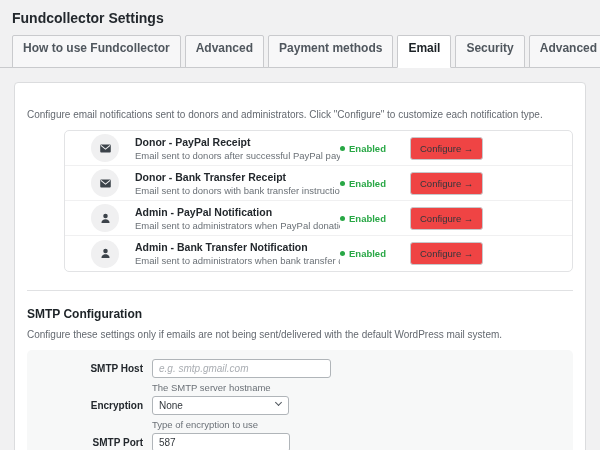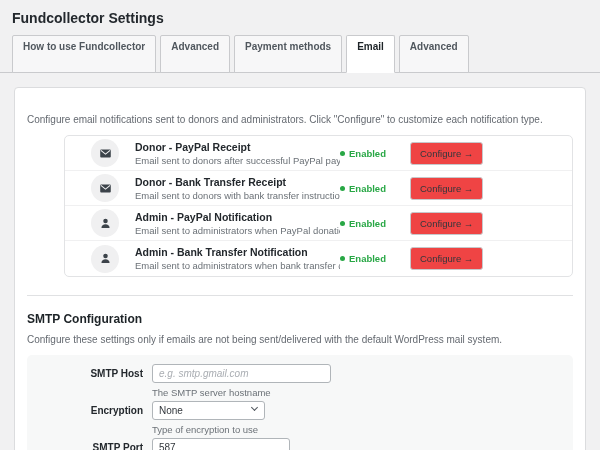--- a/index.html
+++ b/index.html
@@ -11,21 +11,21 @@
     color:#1d2327;
   }
   
   .page-header { padding:10px 12px 7px; }
   .page-title { margin:0; font-size:14px; font-weight:bold; color:#23282d; }
 
   
   .tabbar { display:flex; gap:4px; padding:2px 12px 0; border-bottom:1px solid #c9cacd; }
   .tab {
     background:#f7f7f8; border:1px solid #c9cacd; margin-bottom:-1px;
-    padding:5px 10px 20px; font-size:10px; font-weight:bold; color:#50575e;
+    padding:5px 10px 12px; font-size:12px; font-weight:bold; color:#50575e;
     border-radius:2px 2px 0 0; cursor:pointer; white-space:nowrap;
   }
   .tab.active { background:#fff; color:#1d2327; border-bottom-color:#fff; }
 
   
   .card {
     margin:14px 14px 0; background:#fff; border:1px solid #dbdcde;
     border-radius:4px; padding:18px 12px; height:540px;
   }
   .section-heading { margin:0; font-size:12px; font-weight:bold; color:#1d2327; }
@@ -63,21 +63,21 @@
   .text-input {
     height:19px; border:1px solid #b0b5b9; border-radius:3px; background:#fff;
     padding:0 6px; font-size:10px; font-family:inherit; color:#32373c;
   }
   .text-input::placeholder { font-style:italic; color:#a9adb2; }
   .w-host { width:179px; }
   .w-port { width:138px; }
   .fhelp { font-size:9.5px; color:#6b7177; margin-top:4px; }
   .select-wrap { position:relative; display:inline-block; }
   select {
-    appearance:none; -webkit-appearance:none; width:113px; height:19px;
+    appearance:none; -webkit-appearance:none; width:137px; height:19px;
     border:1px solid #b0b5b9; border-radius:3px; background:#fff;
     font-size:10px; padding:0 16px 0 6px; font-family:inherit; color:#32373c;
   }
   .chev {
     position:absolute; right:8px; top:5px; width:5px; height:5px;
     border-right:1.4px solid #50575e; border-bottom:1.4px solid #50575e;
     transform:rotate(45deg); pointer-events:none;
   }
 </style>
 </head>
@@ -85,20 +85,21 @@
 
 <div class="page-header">
   <h1 class="page-title">Fundcollector Settings</h1>
 </div>
 
 <div class="tabbar">
   <div class="tab">How to use Fundcollector</div>
   <div class="tab">Advanced</div>
   <div class="tab">Payment methods</div>
   <div class="tab active">Email</div>
+  <div class="tab">Security</div>
   <div class="tab">Advanced</div>
 </div>
 
 <div class="card">
 
   <p class="section-desc">Configure email notifications sent to donors and administrators. Click "Configure" to customize each notification type.</p>
 
   <div class="nlist">
 
     <div class="nrow">

